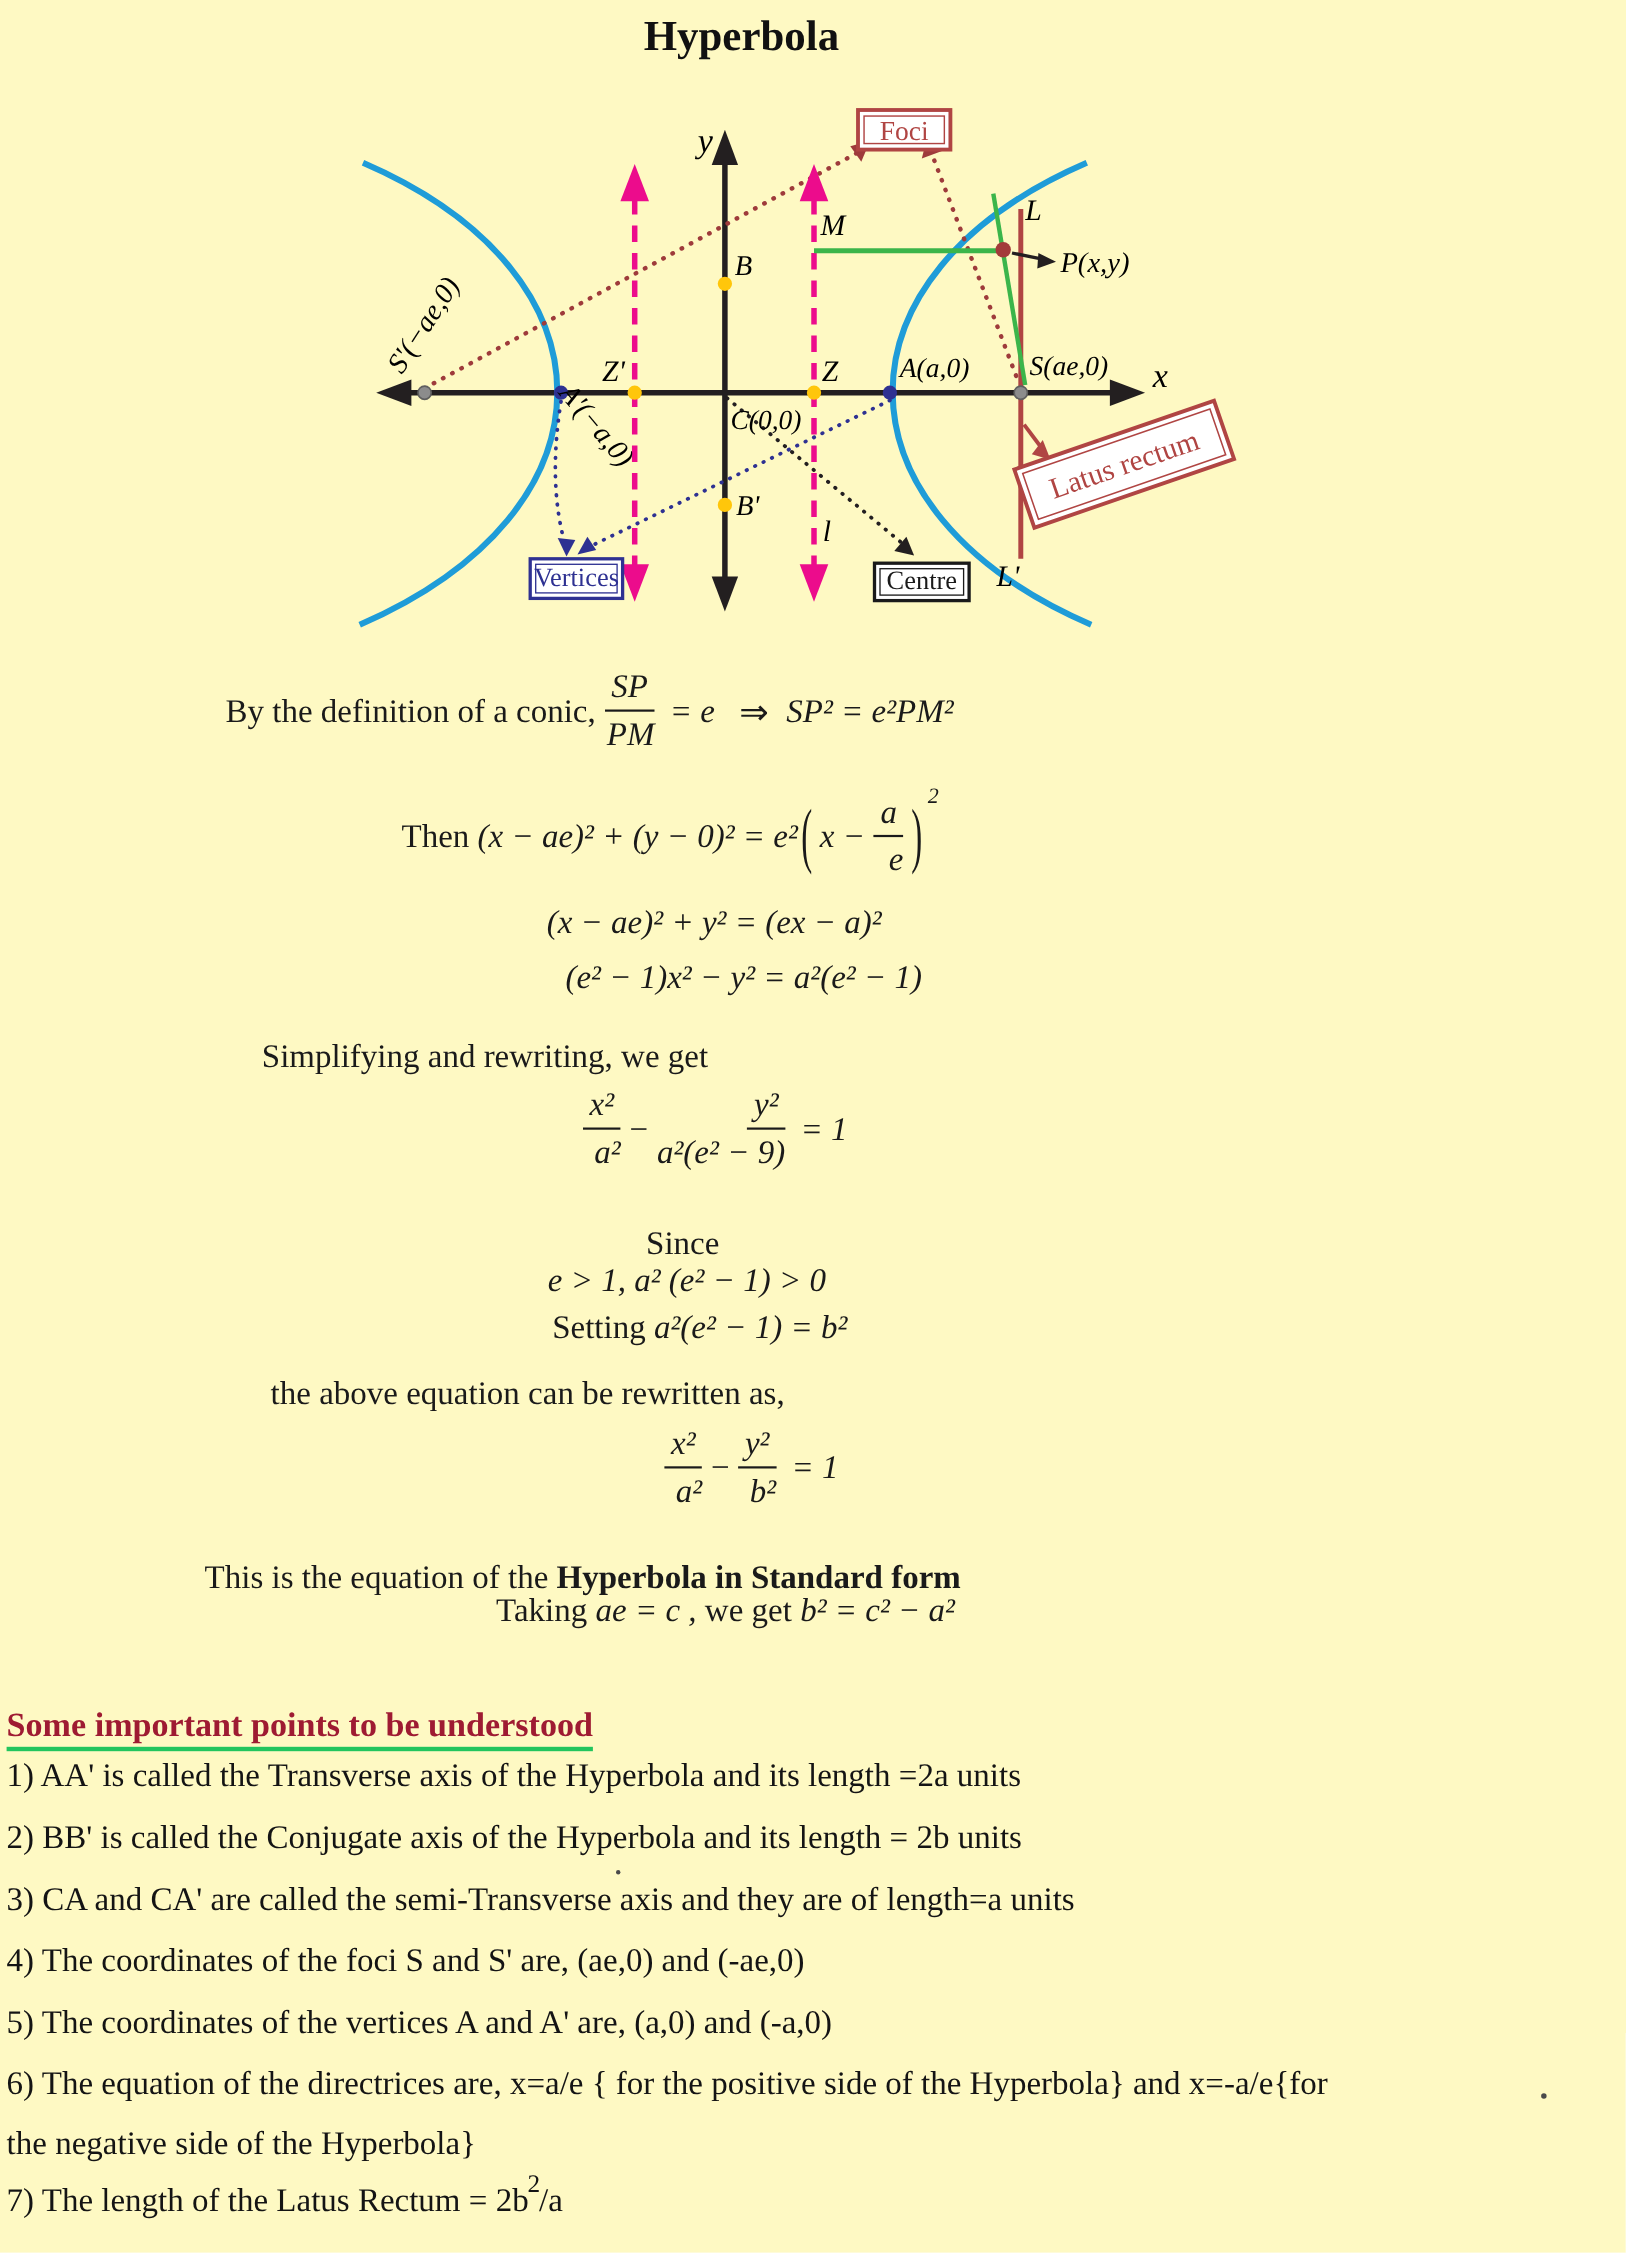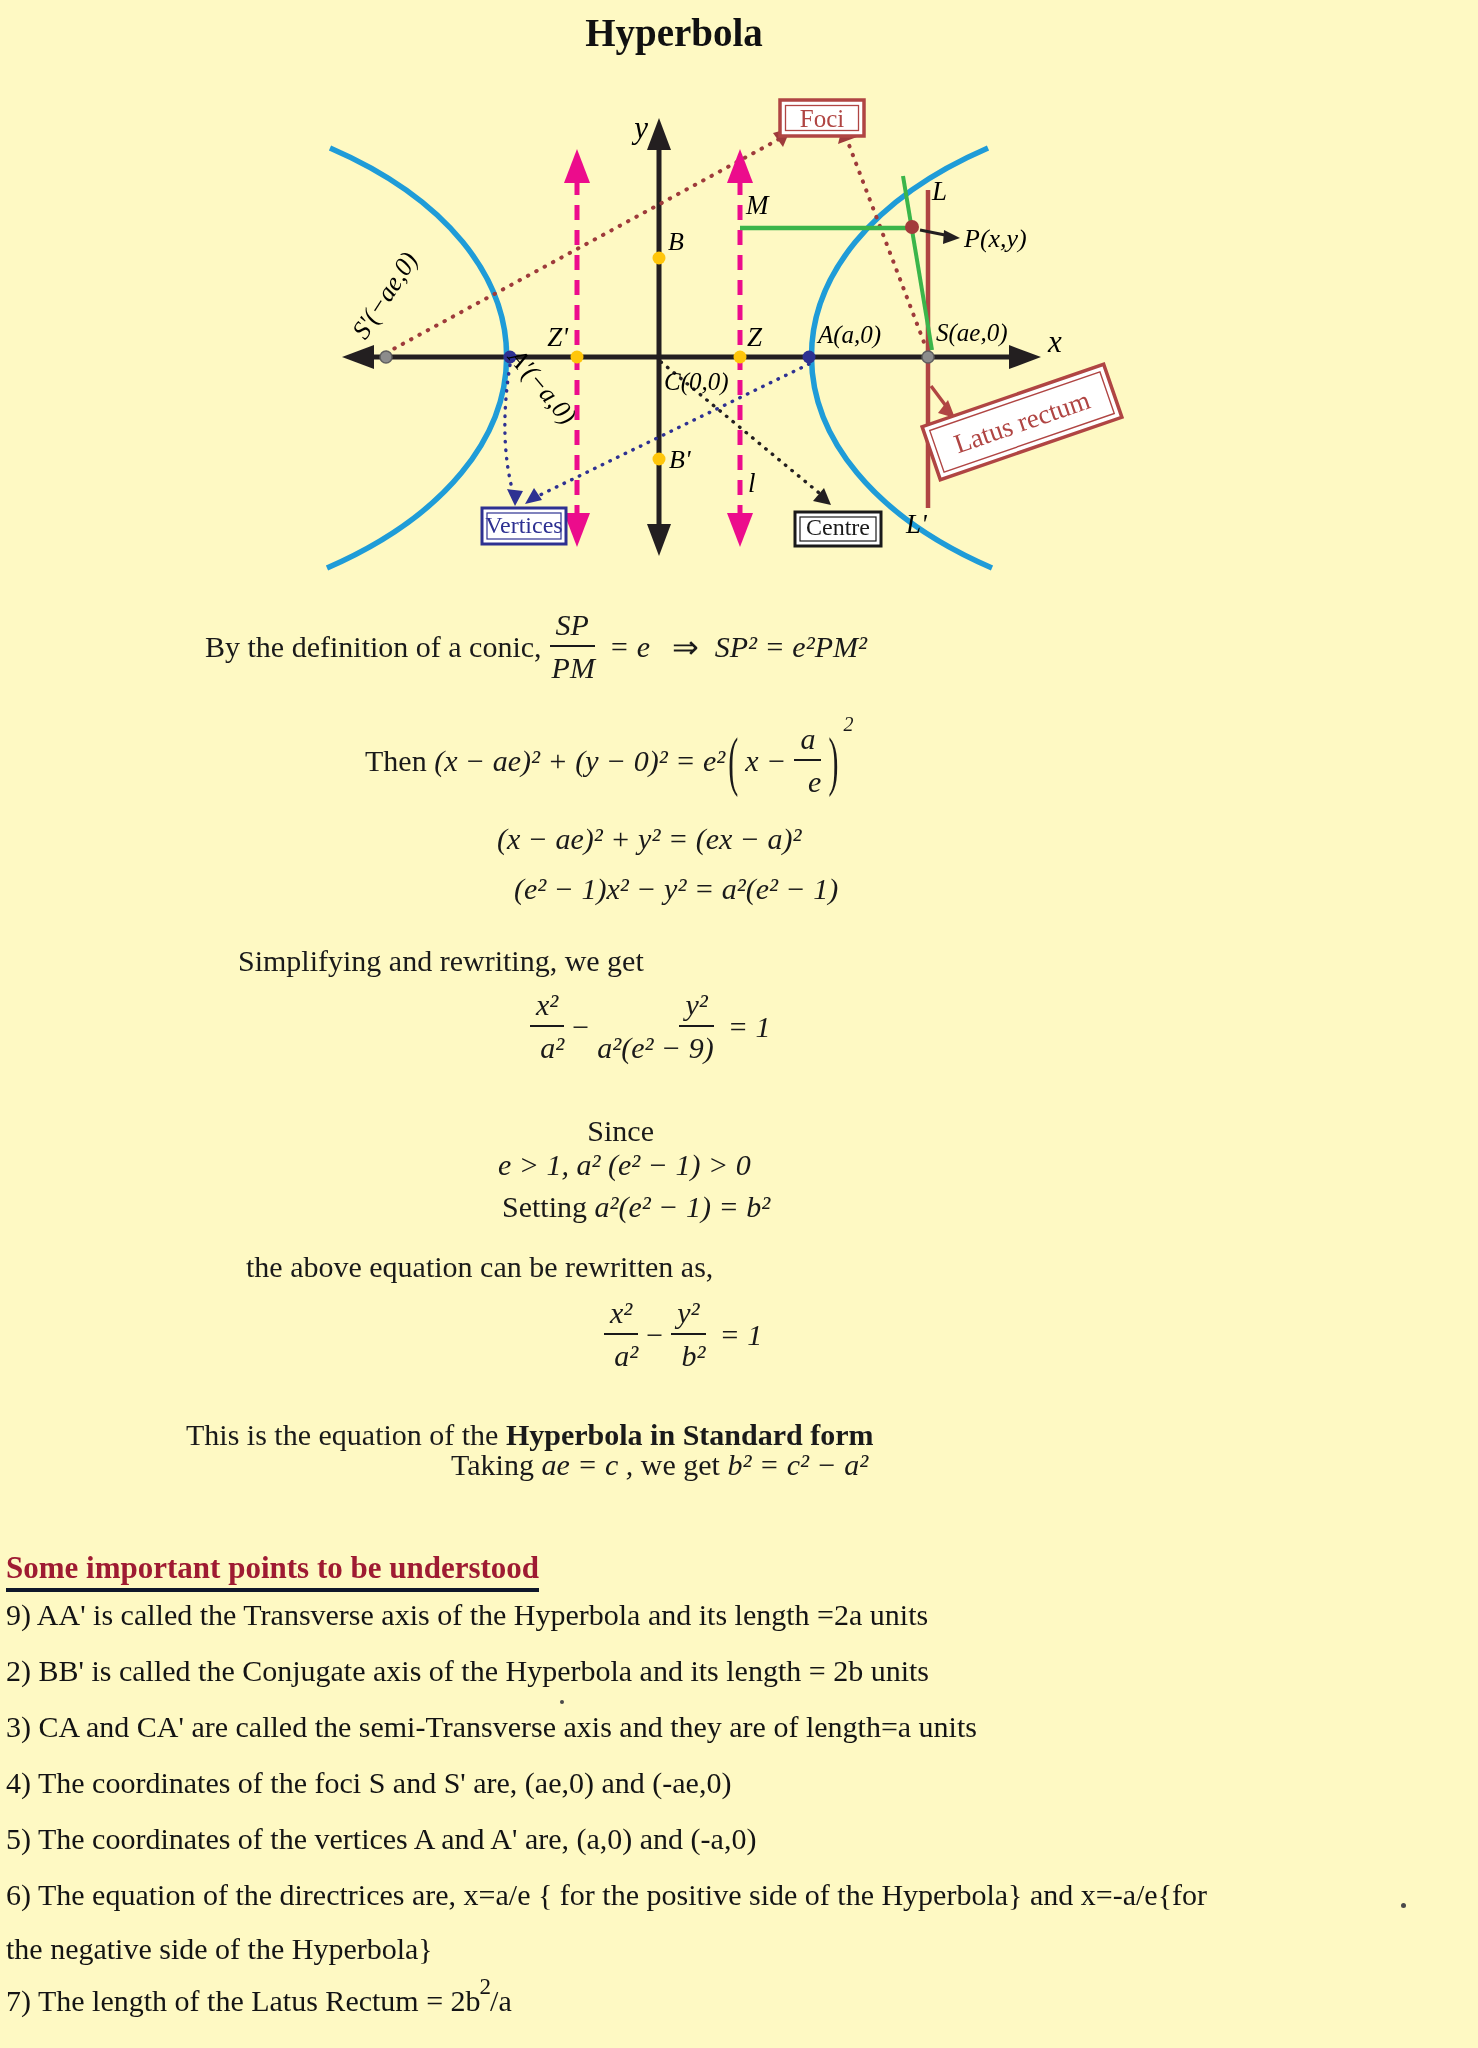--- a/index.html
+++ b/index.html
@@ -16,21 +16,21 @@
         vertical-align:middle;line-height:1.15;margin:0 8px;font-style:italic;}
   .frac .num{border-bottom:2px solid #1a1a1a;padding:0 6px 2px 6px;}
   .frac .den{padding-top:4px;}
   .implies{font-style:normal;margin:0 16px;font-size:32px;}
   .eqgap{margin:0 6px;}
   .bigparen{display:inline-block;transform:scaleY(2.2);margin:0 3px;font-style:normal;font-weight:400;}
   .bigsup{font-size:20px;position:relative;top:-36px;margin-left:2px;font-style:italic;}
   .boldtxt{font-weight:bold;}
   
   .notes-heading{position:absolute;left:6px;top:1550px;font-size:31px;font-weight:bold;
-                 color:#9E1B32;border-bottom:4px solid #0f172a;padding-bottom:2px;white-space:nowrap;}
+                 color:#9E1B32;border-bottom:4px solid #22c55e;padding-bottom:2px;white-space:nowrap;}
   .note{position:absolute;left:6px;font-size:30px;color:#141414;white-space:nowrap;}
   .note .sup7{font-size:23px;position:relative;top:-17px;margin:0 -1px;}
   .artifact{position:absolute;background:#4a4a4a;border-radius:50%;}
 </style>
 </head>
 <body>
 
 <div class="page">
 
   <div class="title">Hyperbola</div>
@@ -197,21 +197,21 @@
 
   <div class="mrow" style="left:451px;top:1448px;">
     <span>Taking </span>
     <span class="mi">ae = c ,</span>
     <span> we get </span>
     <span class="mi">b² = c² − a²</span>
   </div>
 
   <div class="notes-heading">Some important points to be understood</div>
 
-  <div class="note" style="top:1598px;">9) AA' is called the Transverse axis of the Hyperbola and its length =2a units</div>
+  <div class="note" style="top:1598px;">1) AA' is called the Transverse axis of the Hyperbola and its length =2a units</div>
   <div class="note" style="top:1654px;">2) BB' is called the Conjugate axis of the Hyperbola and its length = 2b units</div>
   <div class="note" style="top:1710px;">3) CA and CA' are called the semi-Transverse axis and they are of length=a units</div>
   <div class="note" style="top:1766px;">4) The coordinates of the foci S and S' are, (ae,0) and (-ae,0)</div>
   <div class="note" style="top:1822px;">5) The coordinates of the vertices A and A' are, (a,0) and (-a,0)</div>
   <div class="note" style="top:1878px;font-family:Liberation Serif, serif;">6) The equation of the directrices are, x=a/e { for the positive side of the Hyperbola} and x=-a/e{for</div>
   <div class="note" style="top:1932px;">the negative side of the Hyperbola}</div>
   <div class="note" style="top:1984px;">
     <span>7) The length of the Latus Rectum = 2b</span><span class="sup7">2</span><span>/a</span>
   </div>
 

